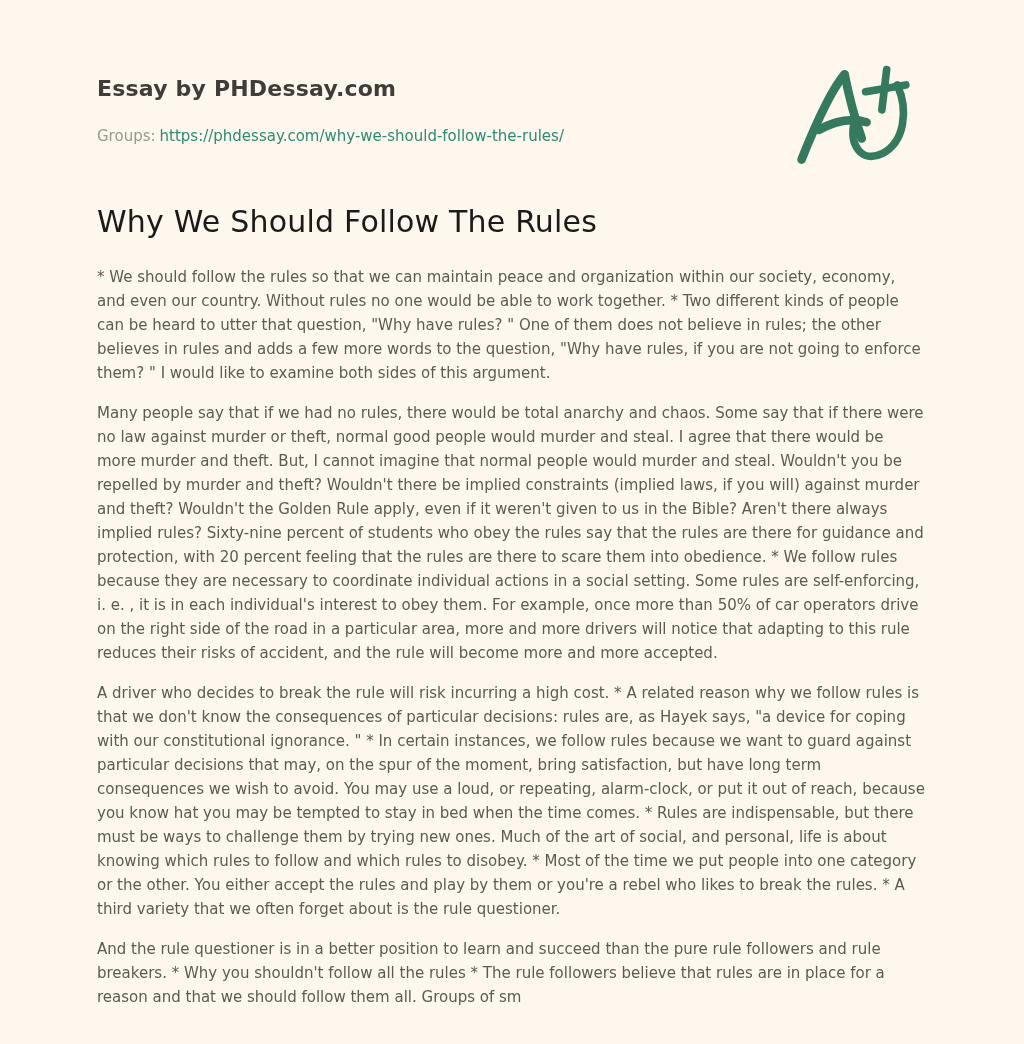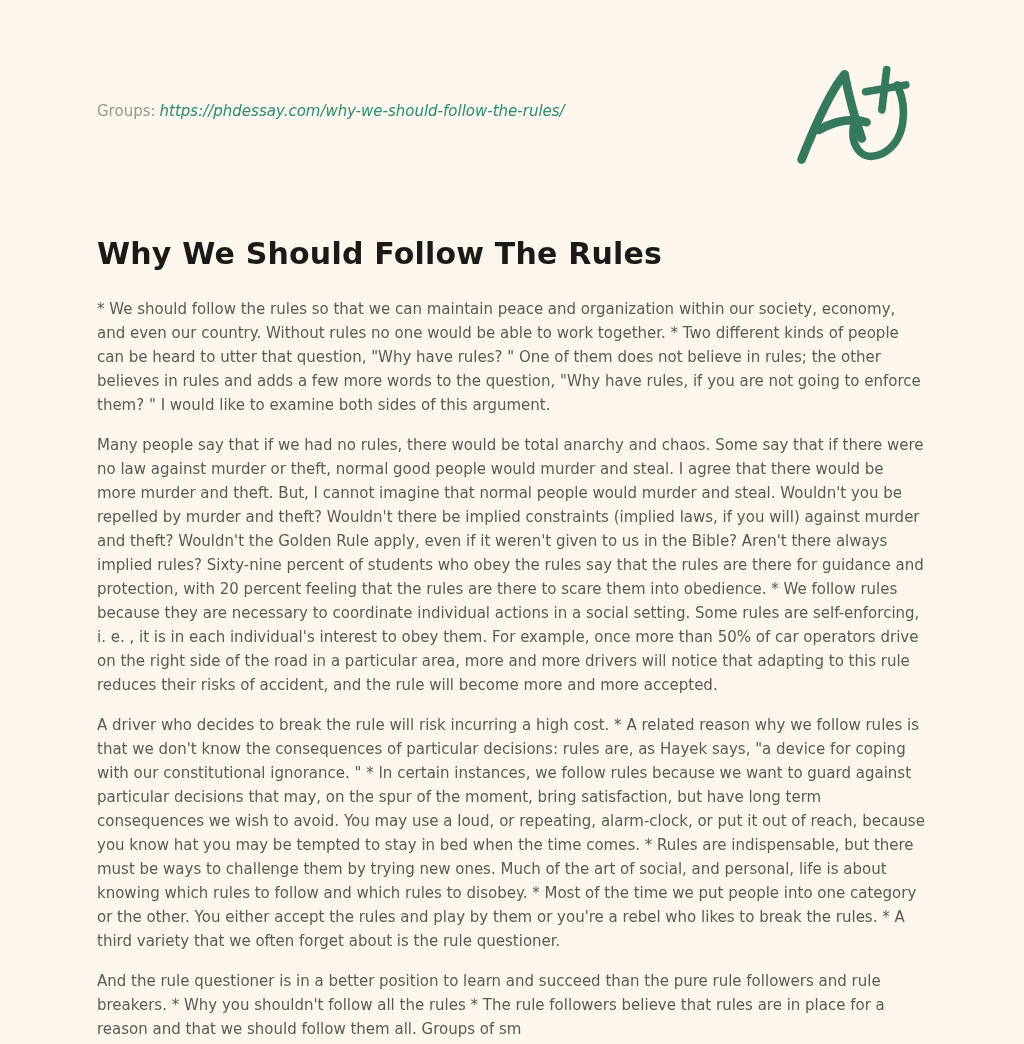--- a/index.html
+++ b/index.html
@@ -32,53 +32,53 @@
   }
   .source-line {
     margin-top: 26px;
     font-size: 15px;
     color: #9b968f;
   }
   .source-link {
     color: #2e8b70;
     text-decoration: none;
     margin-left: 4px;
-    font-style: italic;
   }
   .logo {
     width: 136px;
     height: 110px;
     margin-top: -14px;
     margin-right: 2px;
     flex: 0 0 auto;
   }
   .logo svg { width: 100%; height: 100%; }
   .essay-title {
-    margin-top: 64px;
+    margin-top: 32px;
     font-size: 30px;
-    font-weight: 700;
+    font-weight: 400;
     color: #1b1a19;
     letter-spacing: 0.2px;
   }
   .essay-body { margin-top: 26px; }
   .essay-body p {
     font-size: 15px;
     line-height: 24px;
     color: #5e5954;
     margin-bottom: 16px;
     text-align: left;
   }
 </style>
 </head>
 <body>
 
 <div class="page">
 
   <div class="header-row">
     <div class="header-left">
+      <div class="site-title">Essay by PHDessay.com</div>
       <div class="source-line">
         <span>Groups:</span><a class="source-link" href="#">https://phdessay.com/why-we-should-follow-the-rules/</a>
       </div>
     </div>
 
     <div class="logo">
       <svg viewBox="0 0 140 115" fill="none" xmlns="http://www.w3.org/2000/svg">
 
         <path d="M12 102 C 28 62, 44 28, 57 13" stroke="#35795f" stroke-width="9" stroke-linecap="round"></path>
 

